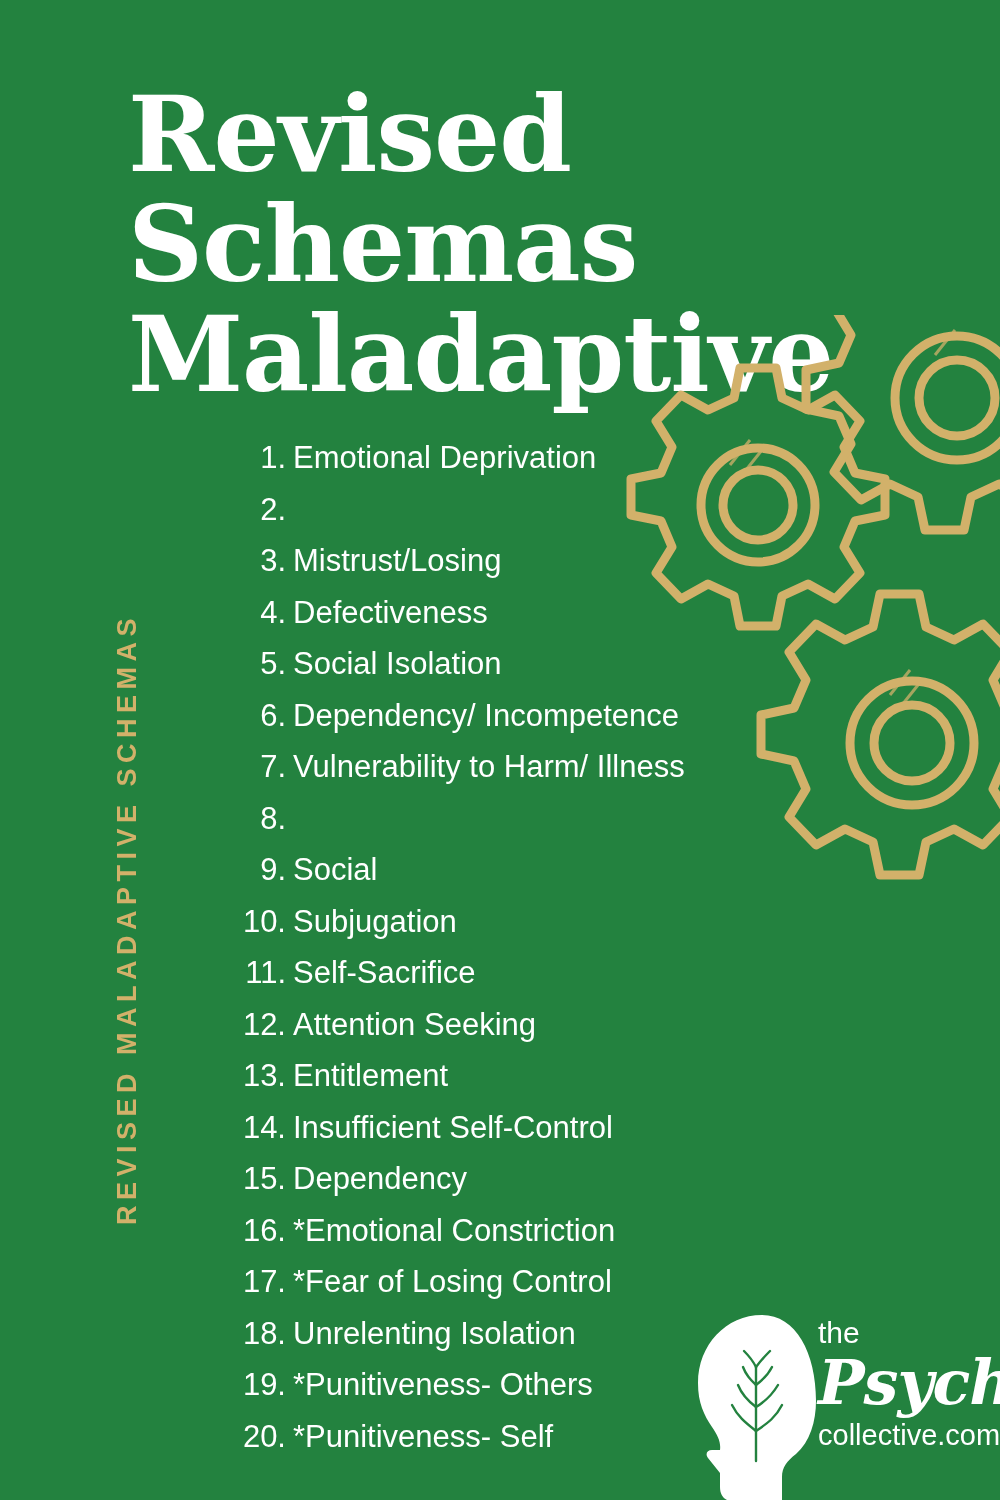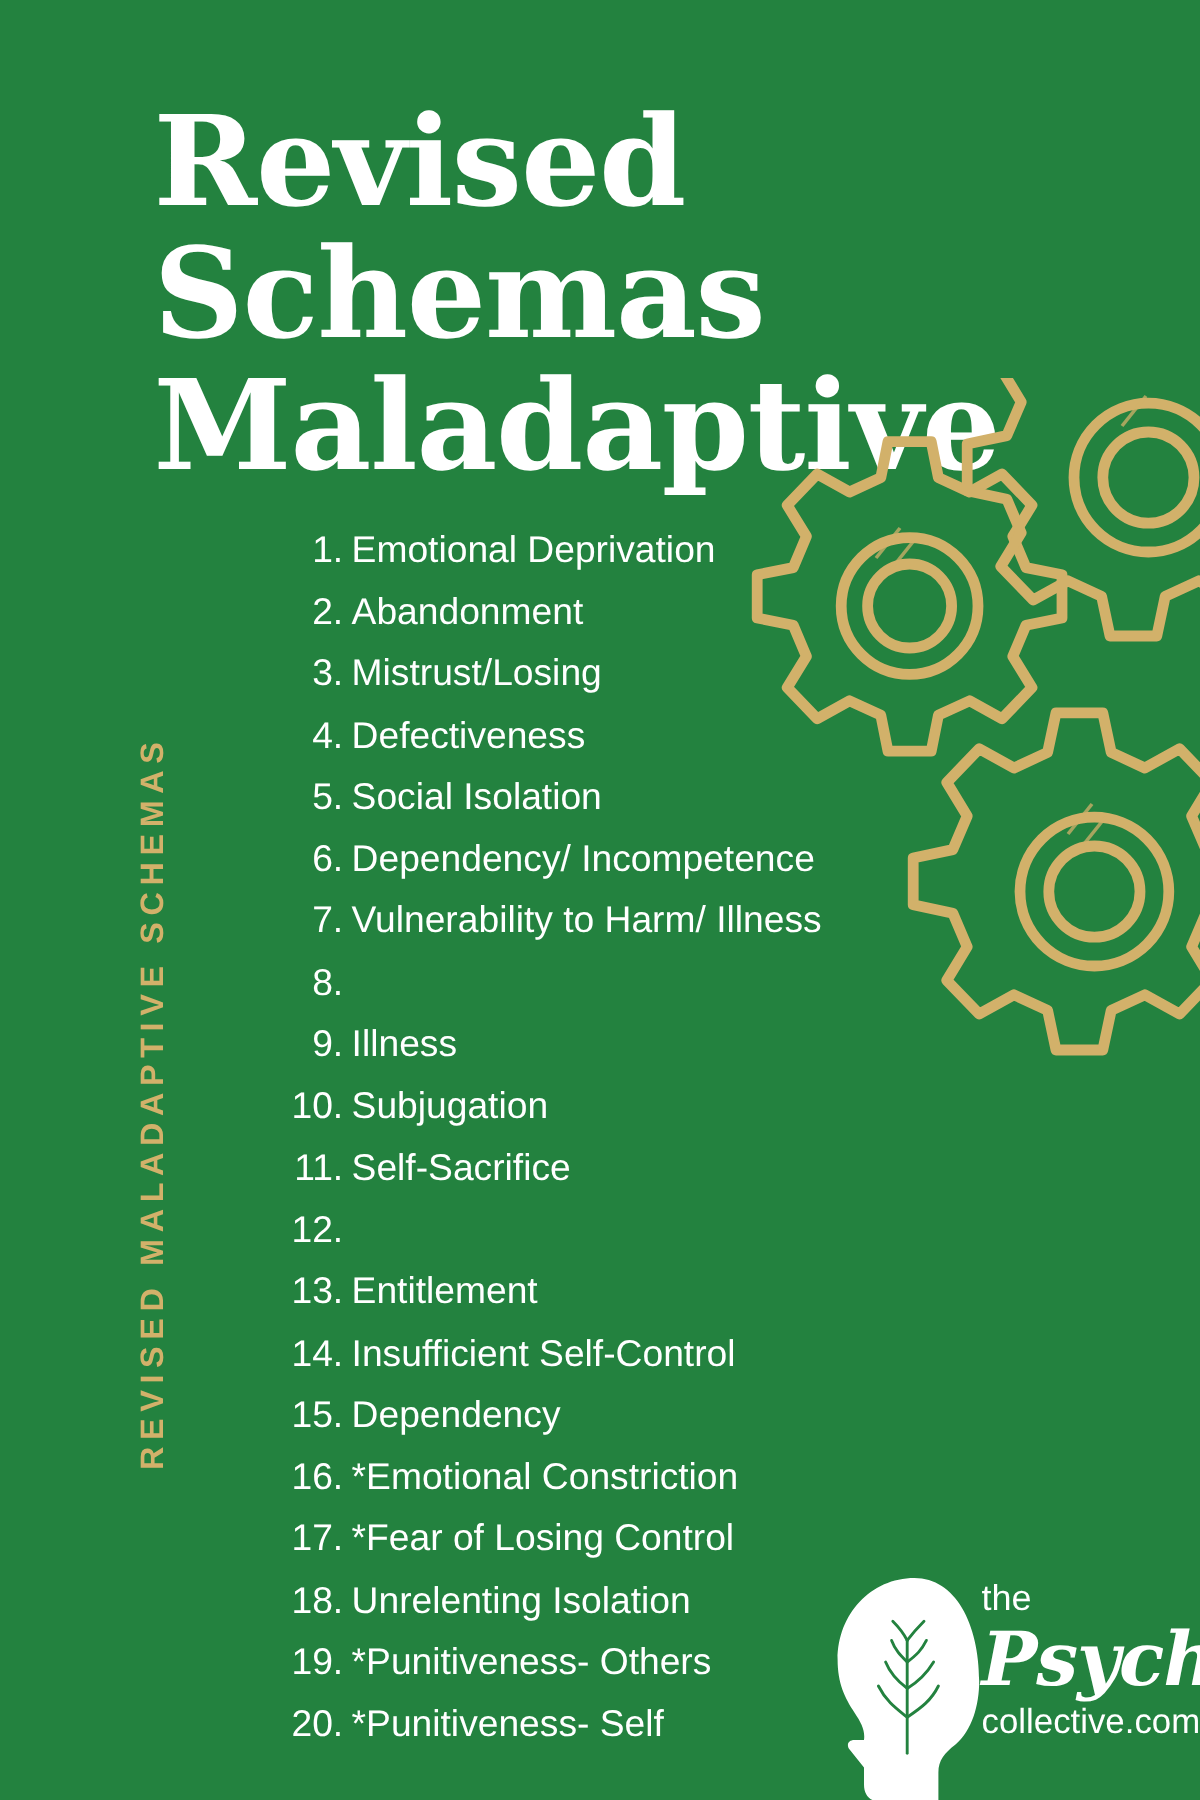--- a/index.html
+++ b/index.html
@@ -176,21 +176,20 @@
     </svg>
   </div>
 
   <ol class="list">
     <li>
         <span class="num">1.</span>
         <span class="txt">Emotional Deprivation</span>
       </li>
     <li>
         <span class="num">2.</span>
-        <span class="txt">Abandonment</span>
       </li>
     <li>
         <span class="num">3.</span>
         <span class="txt">Mistrust/Losing</span>
       </li>
     <li>
         <span class="num">4.</span>
         <span class="txt">Defectiveness</span>
       </li>
     <li>
@@ -203,32 +202,33 @@
       </li>
     <li>
         <span class="num">7.</span>
         <span class="txt">Vulnerability to Harm/ Illness</span>
       </li>
     <li>
         <span class="num">8.</span>
       </li>
     <li>
         <span class="num">9.</span>
-        <span class="txt">Illness</span>
+        <span class="txt">Social</span>
       </li>
     <li>
         <span class="num">10.</span>
         <span class="txt">Subjugation</span>
       </li>
     <li>
         <span class="num">11.</span>
         <span class="txt">Self-Sacrifice</span>
       </li>
     <li>
         <span class="num">12.</span>
+        <span class="txt"> Attention Seeking</span>
       </li>
     <li>
         <span class="num">13.</span>
         <span class="txt">Entitlement</span>
       </li>
     <li>
         <span class="num">14.</span>
         <span class="txt">Insufficient Self-Control</span>
       </li>
     <li>

